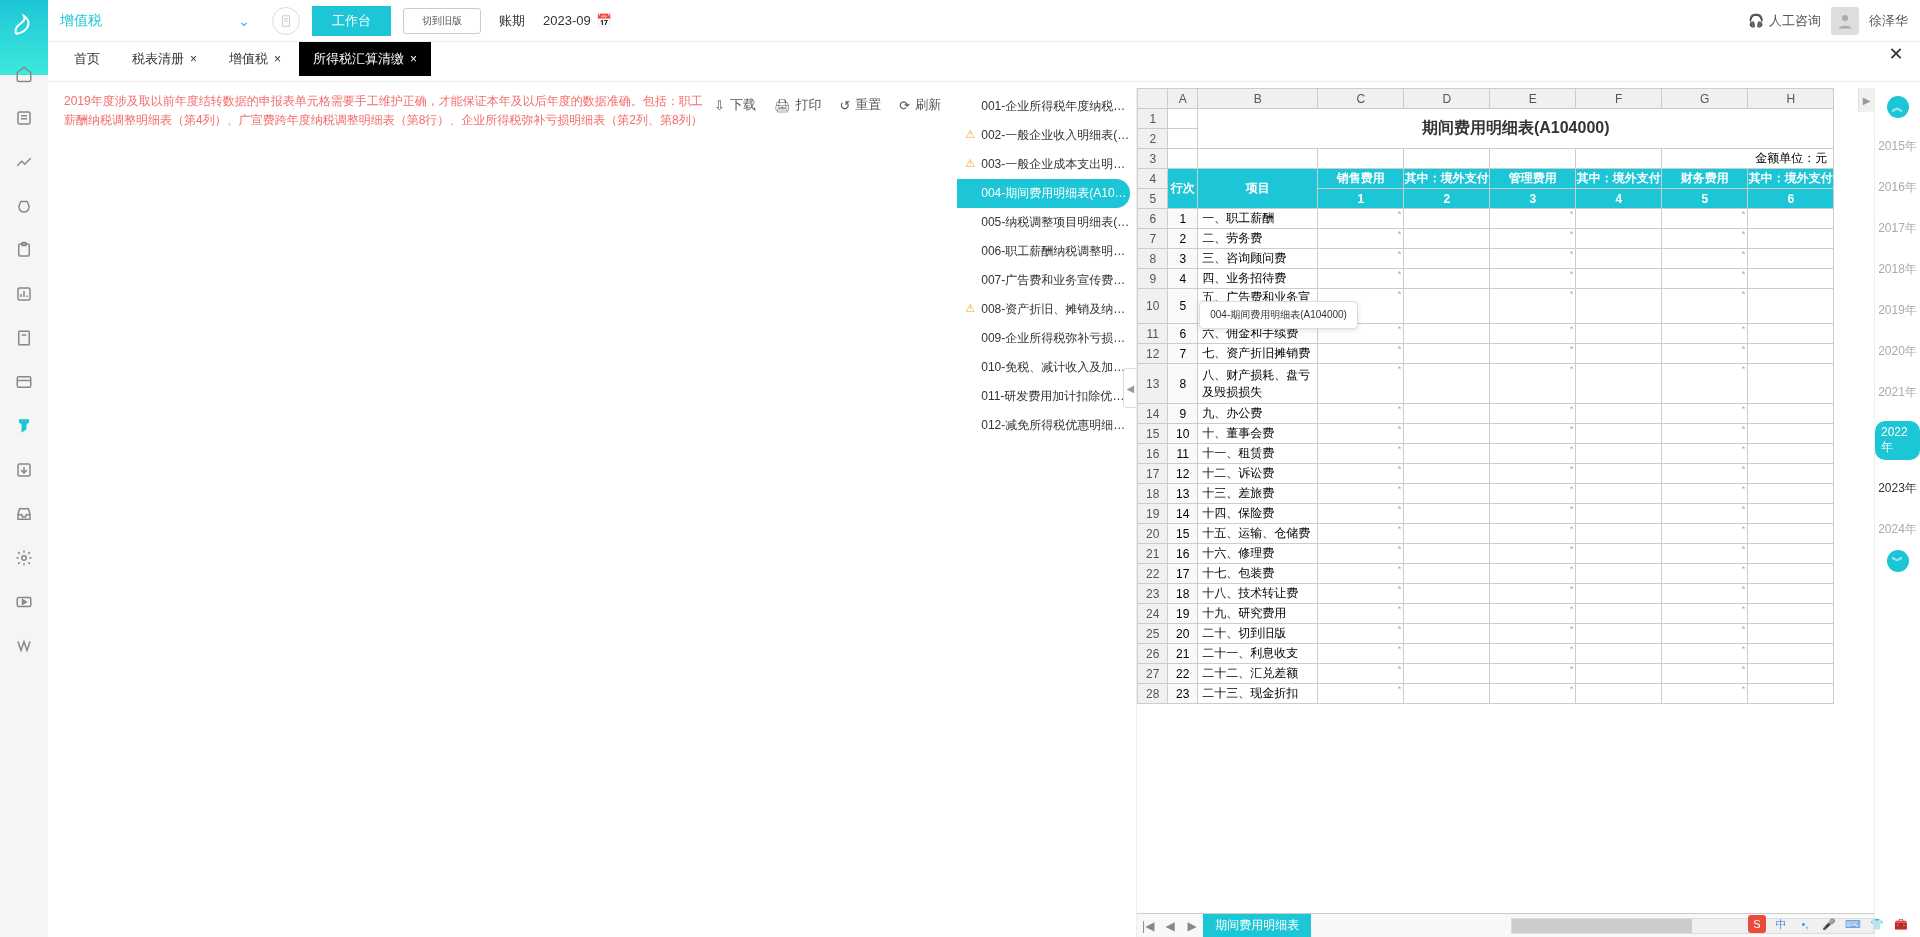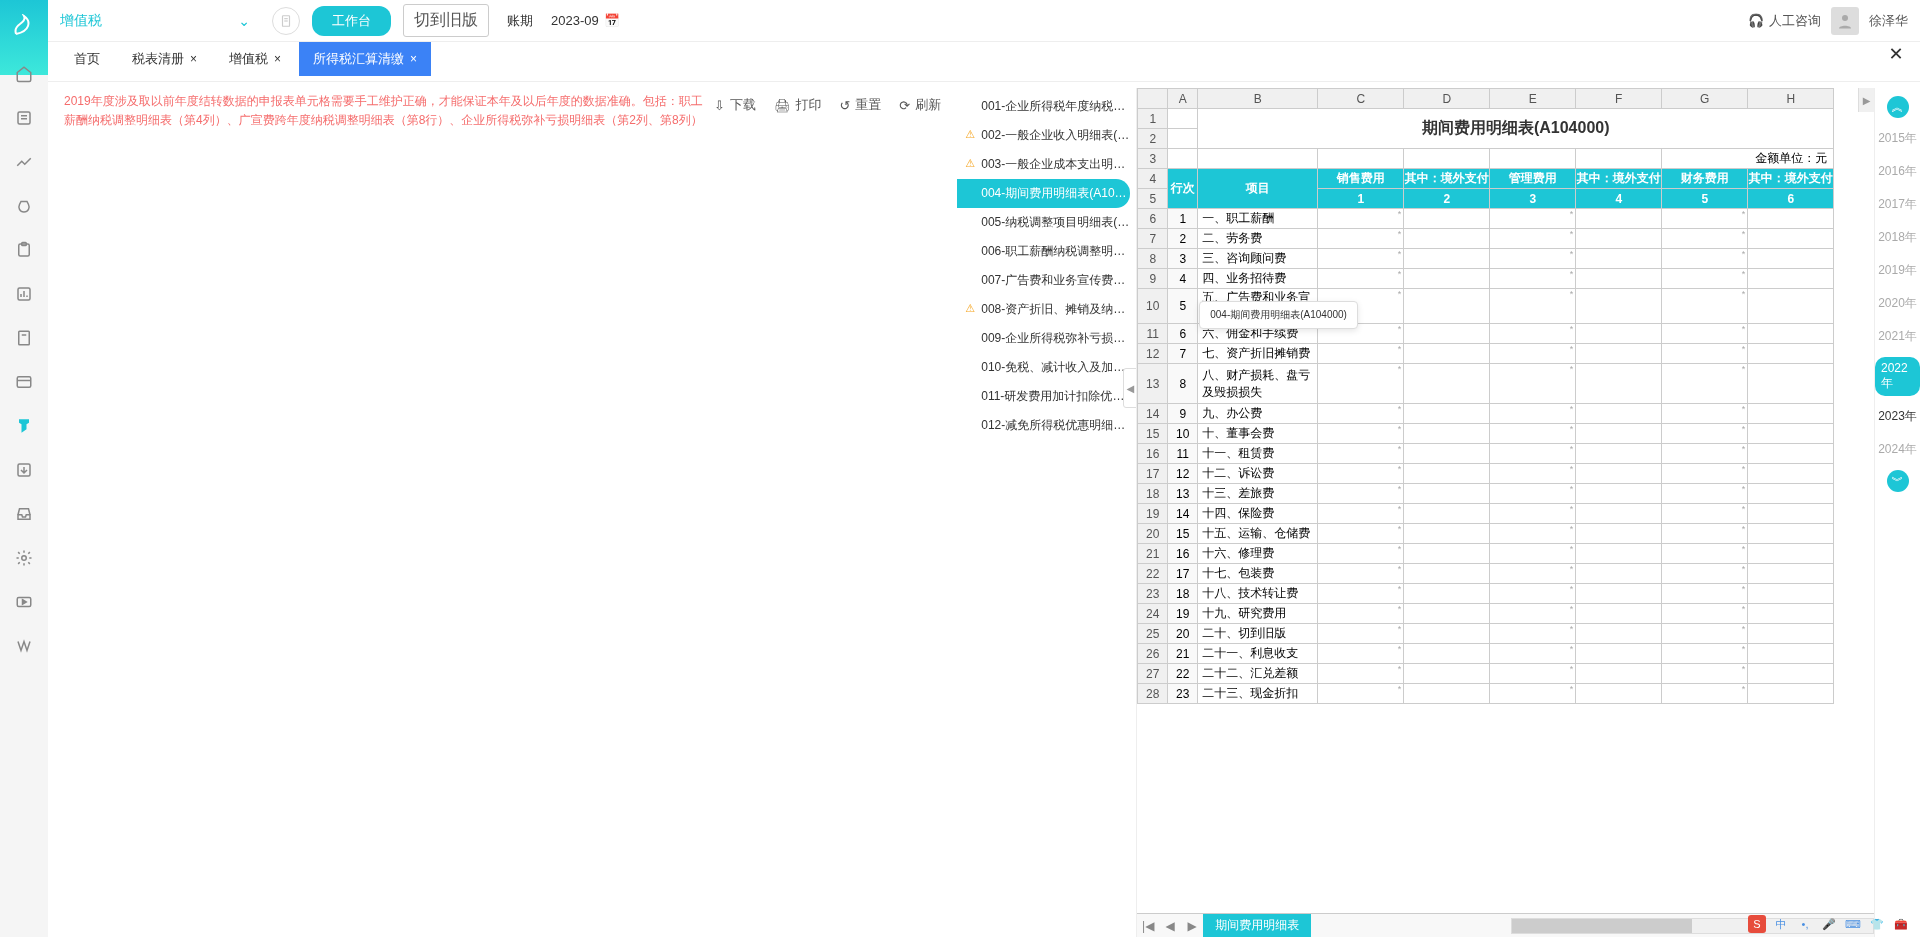--- a/index.html
+++ b/index.html
@@ -6,32 +6,32 @@
 body { background: #f5f5f5; overflow: hidden; }
 .app { display: flex; height: 937px; width: 1920px; }
 .left-rail { width: 48px; background: linear-gradient(180deg, #1dc6d6 0%, #3de8db 8%, #f5f5f5 8%); display: flex; flex-direction: column; align-items: center; padding-top: 10px; gap: 20px; }
 .rail-logo { width: 32px; height: 32px; display: flex; align-items: center; justify-content: center; color: white; }
 .rail-icon { width: 24px; height: 24px; display: flex; align-items: center; justify-content: center; color: #888; cursor: pointer; }
 .rail-icon.active { color: #1dc6d6; }
 .main { flex: 1; display: flex; flex-direction: column; background: #fff; }
 .topbar { height: 42px; display: flex; align-items: center; padding: 0 12px; gap: 12px; border-bottom: 1px solid #eee; }
 .tax-select { width: 200px; color: #1dc6d6; font-size: 14px; display: flex; align-items: center; justify-content: space-between; padding-right: 10px; cursor: pointer; }
 .doc-icon-btn { width: 28px; height: 28px; border: 1px solid #ddd; border-radius: 50%; display: flex; align-items: center; justify-content: center; color: #ccc; cursor: pointer; }
-.btn-primary { background: #1dc6d6; color: #fff; border: none; padding: 6px 20px; border-radius: 12px; font-size: 13px; cursor: pointer; }
-.btn-outline { background: #fff; border: 1px solid #ccc; color: #555; padding: 5px 10px; border-radius: 3px; font-size: 16px; cursor: pointer; }
+.btn-primary { background: #1dc6d6; color: #fff; border: none; padding: 6px 20px; border-radius: 0; font-size: 13px; cursor: pointer; }
+.btn-outline { background: #fff; border: 1px solid #ccc; color: #555; padding: 5px 18px; border-radius: 3px; font-size: 10px; cursor: pointer; }
 .period-label { font-size: 13px; color: #333; margin-left: 6px; }
 .period-val { font-size: 13px; color: #333; margin-left: 6px; display: flex; align-items: center; gap: 6px; }
 .spacer { flex: 1; }
 .top-right { display: flex; align-items: center; gap: 10px; }
 .support-link { display: flex; align-items: center; gap: 4px; font-size: 13px; color: #555; cursor: pointer; }
 .avatar { width: 28px; height: 28px; background: #ddd; border-radius: 3px; display: flex; align-items: center; justify-content: center; }
 .username { font-size: 13px; color: #555; }
 .tabs-bar { height: 40px; display: flex; align-items: flex-start; padding: 0 12px; gap: 16px; border-bottom: 1px solid #eee; }
 .tab { padding: 8px 14px; font-size: 13px; color: #333; display: flex; align-items: center; gap: 6px; cursor: pointer; }
-.tab.active { background: #3b82f6; color: #fff; }
+.tab.active { background: #000000; color: #fff; }
 .tab .close { font-size: 12px; cursor: pointer; }
 .tabs-close-all { margin-left: auto; width: 24px; height: 24px; display: flex; align-items: center; justify-content: center; color: #333; cursor: pointer; font-size: 18px; }
 .content { flex: 1; display: flex; flex-direction: row; position: relative; }
 .warning-row { display: flex; align-items: flex-start; padding: 10px 16px 0 16px; }
 .warning { color: #f56c6c; font-size: 12px; line-height: 1.6; max-width: 650px; }
 .actions { margin-left: auto; display: flex; gap: 18px; align-items: center; padding-top: 4px; }
 .action-btn { display: flex; align-items: center; gap: 5px; color: #555; font-size: 13px; cursor: pointer; }
 .work-area { flex: 1; display: flex; position: relative; margin-top: 6px; }
 .tree-panel { width: 180px; border-right: 1px solid #eee; overflow: hidden; padding-top: 4px; position: relative; }
 .tree-item { font-size: 12px; color: #333; padding: 6px 2px 6px 24px; white-space: nowrap; overflow: hidden; text-overflow: ellipsis; cursor: pointer; position: relative; }
@@ -56,21 +56,21 @@
 .ltgray { background: #f9f9f9; }
 .tiny-star { text-align: right !important; font-size: 9px; color: #aaa; padding-right: 2px !important; vertical-align: top; }
 .sheet-tabs { height: 24px; display: flex; align-items: center; border-top: 1px solid #ccc; font-size: 12px; background: #f8f8f8; }
 .sheet-nav-btn { width: 22px; text-align: center; color: #888; cursor: pointer; }
 .sheet-tab { background: #1dc6d6; color: #fff; padding: 3px 12px; cursor: pointer; }
 .hscroll-track { flex: 1; height: 16px; background: #f0f0f0; margin-left: 200px; position: relative; border: 1px solid #ddd; }
 .hscroll-thumb { position: absolute; left: 0; top: 0; height: 100%; width: 180px; background: #ccc; }
 .expand-handle { position: absolute; right: 0; top: 0; width: 16px; height: 24px; background: #f0f0f0; display: flex; align-items: center; justify-content: center; color: #999; cursor: pointer; font-size: 10px; border-left: 1px solid #ddd; }
 .year-rail { width: 46px; background: #fff; border-left: 1px solid #eee; display: flex; flex-direction: column; align-items: center; padding-top: 8px; gap: 8px; }
 .year-scroll-btn { width: 22px; height: 22px; border-radius: 50%; background: #1dc6d6; color: #fff; display: flex; align-items: center; justify-content: center; cursor: pointer; font-size: 12px; }
-.year-item { font-size: 12px; color: #aaa; padding: 4px 0; cursor: pointer; }
+.year-item { font-size: 12px; color: #aaa; padding: 4px 0; cursor: pointer; margin-top: 8px; }
 .year-item.current { color: #333; }
 .year-item.active { background: #1dc6d6; color: #fff; border-radius: 10px; padding: 4px 6px; }
 .ime-bar { position: absolute; right: 10px; bottom: 4px; display: flex; gap: 6px; align-items: center; }
 .ime-icon { width: 18px; height: 18px; display: flex; align-items: center; justify-content: center; font-size: 11px; border-radius: 3px; }
 .ime-red { background: #e74c3c; color: #fff; }
 .ime-blue { color: #4a90e2; }
 </style>
 </head>
 <body>
 

